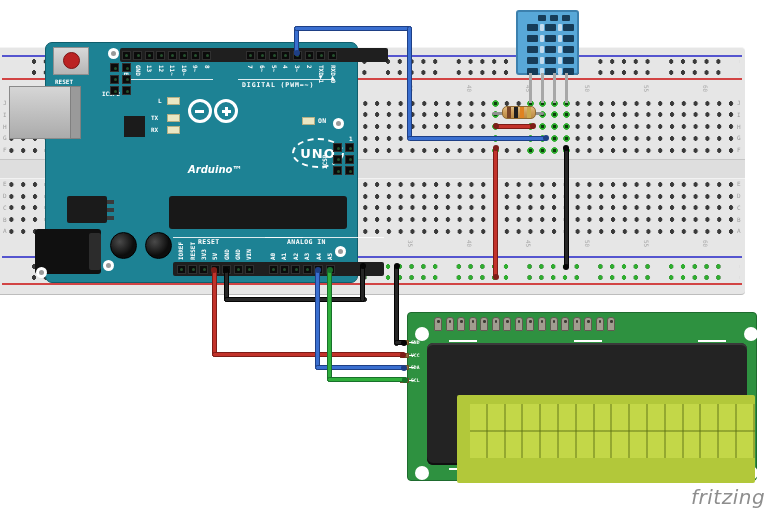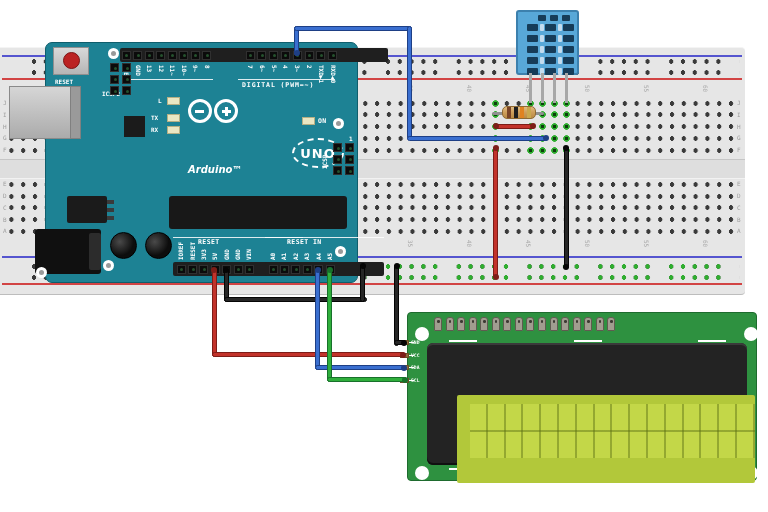--- a/index.html
+++ b/index.html
@@ -250,21 +250,21 @@
     <div class="hbar" style="left:74px;top:5px;width:268px;height:14px;"></div>
     <div class="hbar" style="left:127px;top:219px;width:131px;height:14px;"></div>
     <div class="hbar" style="left:219px;top:219px;width:119px;height:14px;"></div>
 
     <div class="wline" style="left:80px;top:36px;width:87px;"></div>
     <div class="wline" style="left:192px;top:36px;width:97px;"></div>
     <div class="wcap" style="left:196px;top:39px;letter-spacing:.9px;">DIGITAL (PWM=~)</div>
     <div class="wline" style="left:127px;top:194px;width:130px;"></div>
     <div class="wline" style="left:219px;top:194px;width:119px;"></div>
     <div class="wcap" style="left:152px;top:196px;">RESET</div>
-    <div class="wcap" style="left:241px;top:196px;">RESET IN</div>
+    <div class="wcap" style="left:241px;top:196px;">ANALOG IN</div>
 
     <div class="pinlab" style="left:56px;top:48px;">ICSP2</div>
 
     <div class="pinlab" style="left:276px;top:126px;transform:rotate(-90deg);transform-origin:0 0;">ICSP</div>
     <div class="pinlab" style="left:303px;top:93px;">1</div>
 
     <div class="led" style="left:121px;top:54px;"></div>
     <div class="pinlab" style="left:112px;top:55px;">L</div>
     <div class="led" style="left:121px;top:71px;"></div>
     <div class="pinlab" style="left:105px;top:72px;">TX</div>
@@ -542,13 +542,14 @@
       <div class="cap" style="left: 563px; top: 145px; background: rgb(5, 5, 5);"></div>
       <div class="cap" style="left: 563px; top: 264px; background: rgb(5, 5, 5);"></div>
       <div class="wseg" style="left: 493px; top: 146px; width: 5px; height: 133px; background: rgb(194, 51, 43); border: 1px solid rgb(125, 29, 24);"></div>
       <div class="cap" style="left: 492.5px; top: 145px; background: rgb(125, 29, 24);"></div>
       <div class="cap" style="left: 492.5px; top: 274px; background: rgb(125, 29, 24);"></div>
       <div class="wseg" style="left: 493.5px; top: 123.5px; width: 41px; height: 5px; background: rgb(194, 51, 43); border: 1px solid rgb(125, 29, 24);"></div>
       <div class="cap" style="left: 492.5px; top: 123px; background: rgb(125, 29, 24);"></div>
       <div class="cap" style="left: 529.5px; top: 123px; background: rgb(125, 29, 24);"></div>
     </div>
 
+  <div id="watermark">fritzing</div>
 </div>
 
 </body></html>

